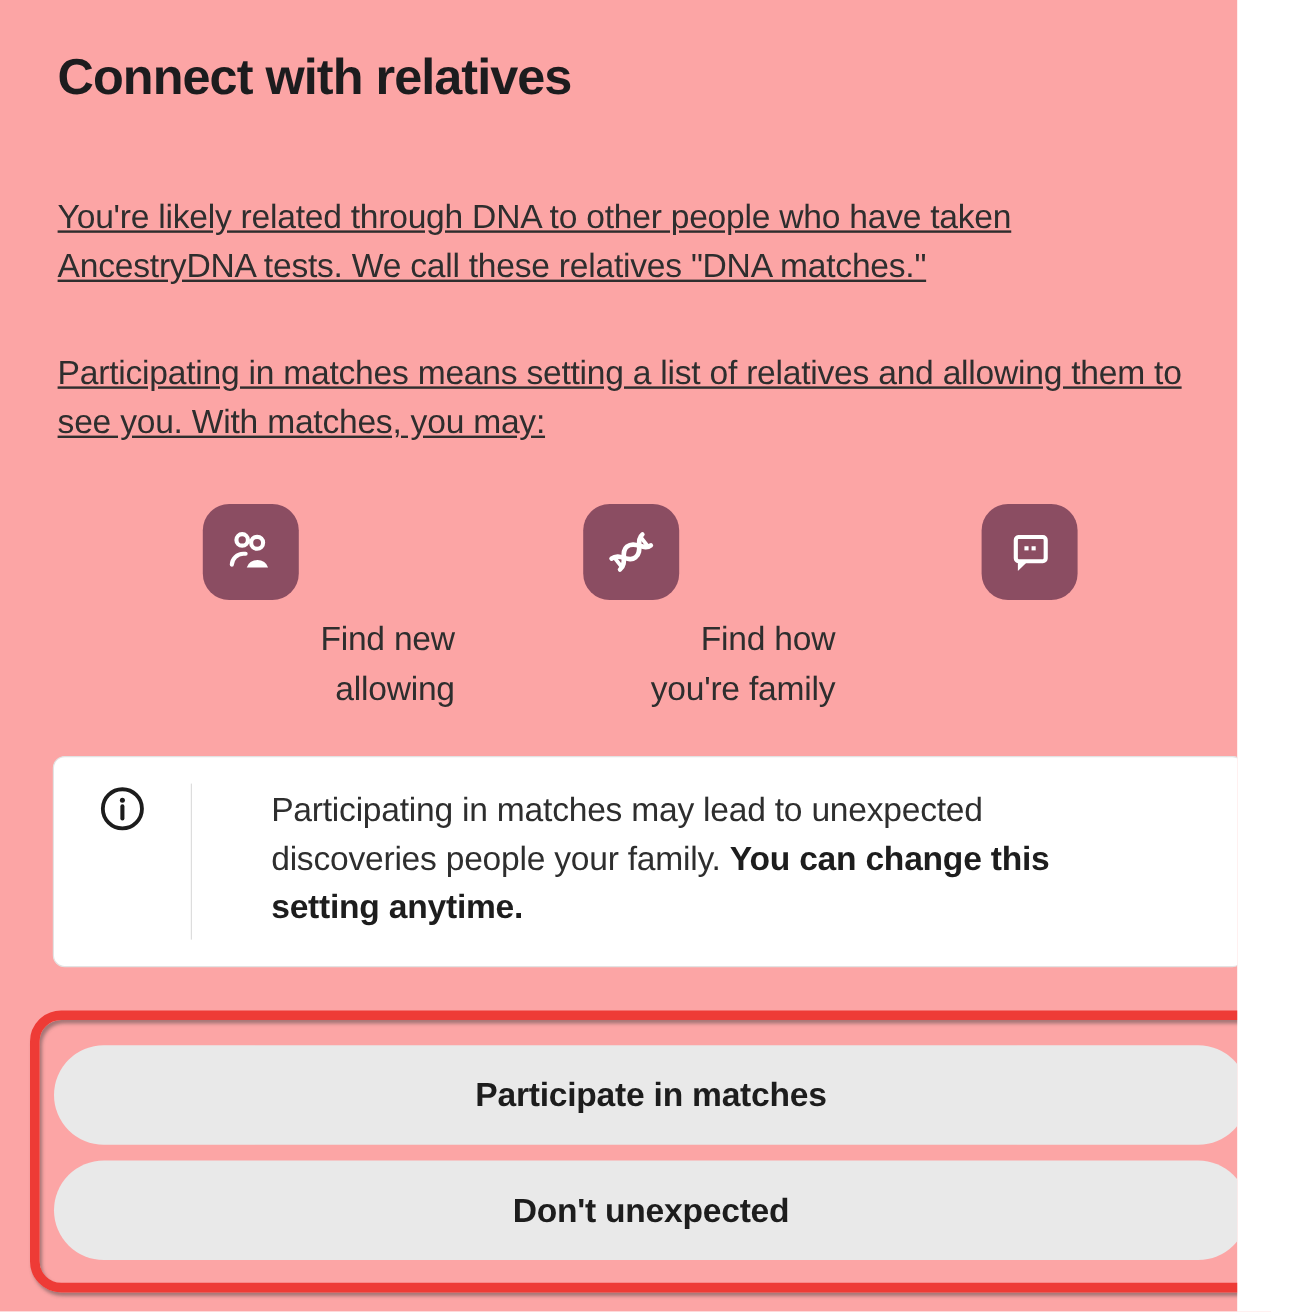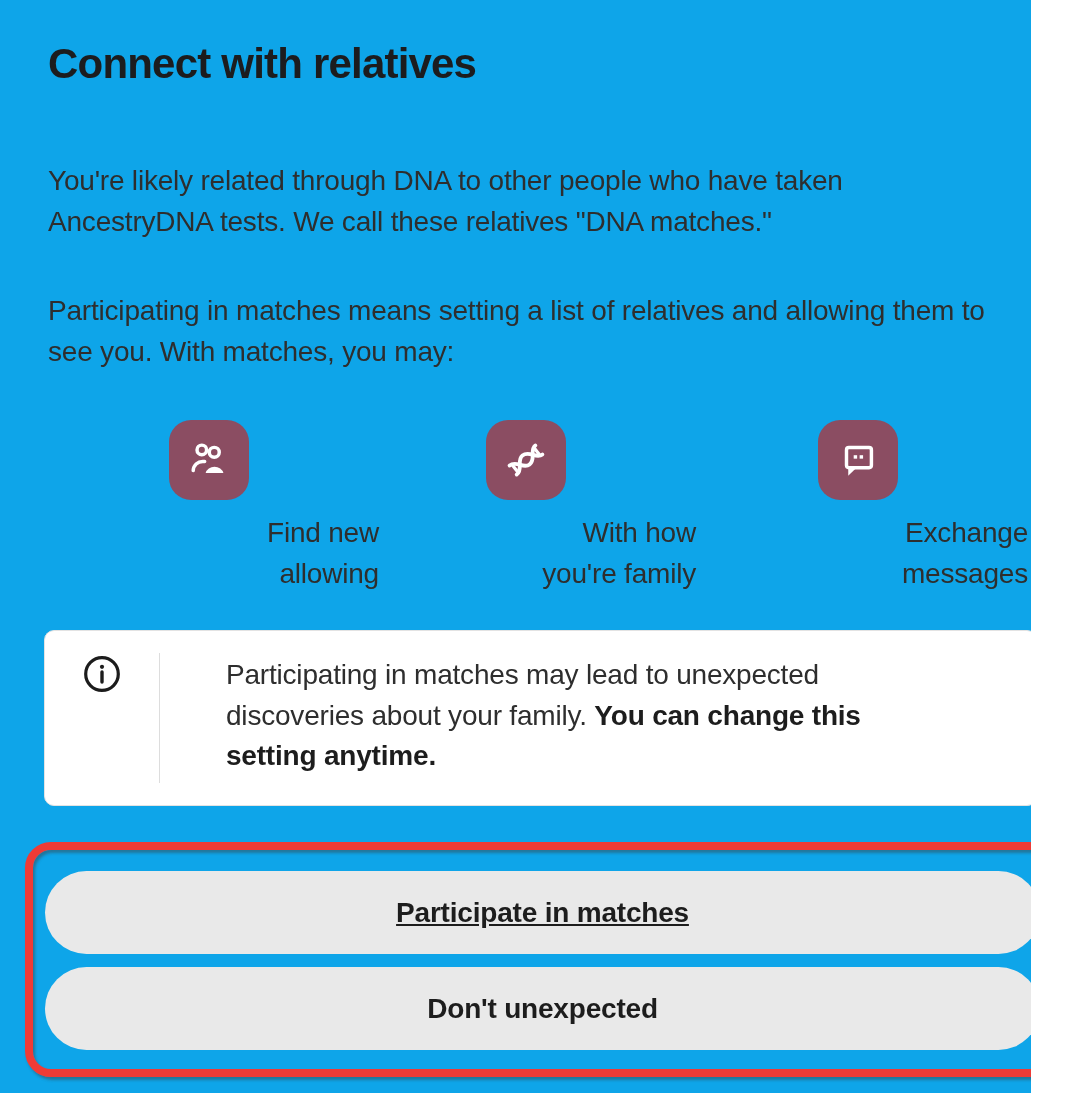--- a/index.html
+++ b/index.html
@@ -1,31 +1,32 @@
 <!DOCTYPE html>
 <html><head>
 <meta charset="utf-8">
 <style>
   html,body{margin:0;padding:0;background:#ffffff;}
   .screen{
     position:relative;
     width:1031px;height:1093px;
-    background:#0ea5e9;
+    background:#fca5a5;
     font-family:"Liberation Sans", sans-serif;
     color:#2e2e2e;
     overflow:hidden;
   }
   .page-title{
     position:absolute;left:48px;top:40px;margin:0;
     font-size:42px;font-weight:700;color:#1c1c1e;letter-spacing:-0.8px;
   }
   .para{
     position:absolute;left:48px;margin:0;
     font-size:28px;line-height:41px;letter-spacing:-0.2px;color:#2e2e2e;
     width:960px;
+    text-decoration:underline;
   }
   .para-1{top:160px;}
   .para-2{top:290px;}
 
   
   .benefit{position:absolute;top:420px;width:340px;text-align:center;}
   .benefit-1{left:39px;}
   .benefit-2{left:356px;}
   .benefit-3{left:688px;}
   .tile{
@@ -65,21 +66,21 @@
   }
 
   
   .pill{
     position:absolute;left:45px;width:995px;height:83px;
     border:none;border-radius:42px;background:#E9E9E9;
     font-family:"Liberation Sans", sans-serif;
     font-size:28px;font-weight:700;color:#1d1d1d;letter-spacing:-0.2px;
     cursor:pointer;
   }
-  .pill-participate{top:871px;text-decoration:underline;}
+  .pill-participate{top:871px;}
   .pill-dont{top:967px;}
 </style>
 </head>
 <body>
 
 <div class="screen">
 
   <h1 class="page-title">Connect with relatives</h1>
 
   <p class="para para-1">You're likely related through DNA to other people who have taken AncestryDNA tests. We call these relatives "DNA matches."</p>
@@ -105,50 +106,46 @@
       <svg width="46" height="46" viewBox="0 0 48 48" fill="none">
         <g transform="rotate(-38 24 24)">
           <path d="M7 18 c9 0 9 12 17 12 c9 0 9 -12 17 -12" stroke="#ffffff" stroke-width="4" stroke-linecap="round" fill="none"></path>
           <path d="M7 30 c9 0 9 -12 17 -12 c9 0 9 12 17 12" stroke="#ffffff" stroke-width="4" stroke-linecap="round" fill="none"></path>
           <path d="M9.5 20 v8" stroke="#ffffff" stroke-width="3.4" stroke-linecap="round"></path>
           <path d="M38.5 20 v8" stroke="#ffffff" stroke-width="3.4" stroke-linecap="round"></path>
         </g>
       </svg>
     </div>
     <div class="benefit-label">
-      <span>With how</span><br>
+      <span>Find how</span><br>
       <span>you're family</span>
     </div>
   </div>
 
   <div class="benefit benefit-3">
     <div class="tile">
       <svg width="46" height="46" viewBox="0 0 48 48" fill="none">
         <rect x="12" y="11" width="26" height="21" rx="2.5" stroke="#ffffff" stroke-width="3.6" fill="none"></rect>
         <path d="M13.8 31 L13.8 40.5 L23 31.5 Z" fill="#ffffff"></path>
         <rect x="19.5" y="19" width="3.6" height="3.6" fill="#ffffff"></rect>
         <rect x="25.7" y="19" width="3.6" height="3.6" fill="#ffffff"></rect>
       </svg>
     </div>
-    <div class="benefit-label">
-      <span>Exchange</span><br>
-      <span>messages</span>
-    </div>
   </div>
 
   <div class="note">
     <div class="note-icon-col">
       <svg width="40" height="40" viewBox="0 0 40 40" fill="none">
         <circle cx="20" cy="20" r="16.3" stroke="#1c1c1c" stroke-width="3.2" fill="none"></circle>
         <circle cx="20" cy="12.8" r="2.1" fill="#1c1c1c"></circle>
         <path d="M20 18 v10" stroke="#1c1c1c" stroke-width="3.4" stroke-linecap="round"></path>
       </svg>
     </div>
     <div class="note-divider"></div>
-    <p class="note-text"><span>Participating in matches may lead to unexpected discoveries about your family.</span> <strong>You can change this setting anytime.</strong></p>
+    <p class="note-text"><span>Participating in matches may lead to unexpected discoveries people your family.</span> <strong>You can change this setting anytime.</strong></p>
   </div>
 
   <div class="annotation"></div>
 
   <button class="pill pill-participate">Participate in matches</button>
   <button class="pill pill-dont">Don't unexpected</button>
 
 </div>
 
 </body></html>

